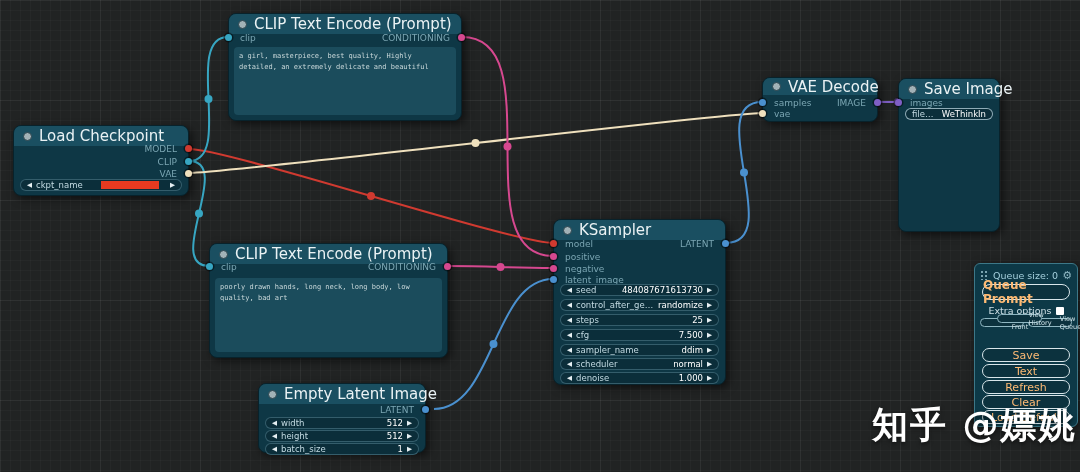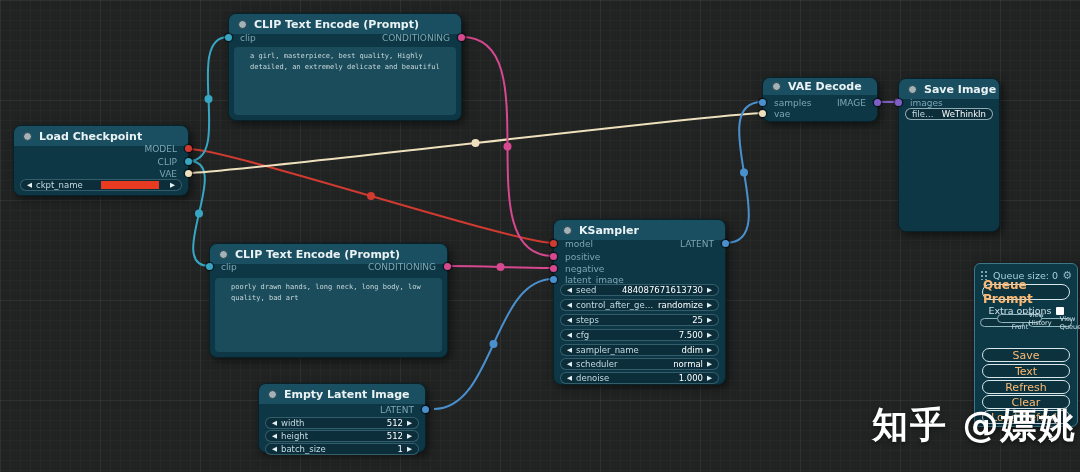--- a/index.html
+++ b/index.html
@@ -18,39 +18,39 @@
   .node{
     position:absolute;z-index:2;background:#0e3745;border:1px solid #08222b;
     border-radius:8px;box-shadow:3px 3px 9px rgba(0,0,0,.55);box-sizing:border-box;
   }
   .ntitle{
     position:absolute;left:0;top:0;right:0;height:20px;background:#1a4f61;
     border-radius:7px 7px 0 0;display:flex;align-items:center;gap:7px;padding:0 9px;
     box-sizing:border-box;
   }
   .ndot{width:7px;height:7px;border-radius:50%;background:#a2b2b7;border:1.5px solid #29424c;box-sizing:content-box;flex:0 0 auto;}
-  .ntext{font-size:11px;font-weight:bold;color:#eaf2f4;white-space:nowrap;}
+  .ntext{font-size:15px;font-weight:normal;color:#eaf2f4;white-space:nowrap;}
   .prow{position:absolute;height:12px;line-height:12px;font-size:9px;color:#7ba6b3;white-space:nowrap;}
   .prow.in{left:11px;} .prow.out{right:11px;text-align:right;}
   .pdot{position:absolute;width:7px;height:7px;border-radius:50%;box-shadow:0 0 0 1.5px rgba(0,0,0,.45);}
   .pdot.in{left:-4px;} .pdot.out{right:-4px;}
   .pill{
     position:absolute;left:6px;right:6px;height:12px;border-radius:7px;
     background:#0b2e3a;border:1px solid rgba(130,180,200,.35);
     display:flex;align-items:center;gap:4px;padding:0 6px;box-sizing:border-box;
     font-size:8.5px;color:#c3dae2;white-space:nowrap;
   }
   .pill .arrow{font-size:6.5px;color:#e6eff2;flex:0 0 auto;}
   .pill .wlabel{overflow:hidden;text-overflow:ellipsis;}
   .pill .wval{margin-left:auto;color:#ffffff;font-weight:normal;}
   .redact{position:absolute;left:50%;right:14%;top:1px;bottom:1px;background:#e83a20;}
   .ta{
     position:absolute;background:#1b4c5c;border-radius:4px;
     font-family:"DejaVu Sans Mono","Liberation Mono",monospace;
-    font-size:7px;line-height:1.55;color:#c9d8da;padding:4px 16px;box-sizing:border-box;
+    font-size:7px;line-height:1.55;color:#c9d8da;padding:4px 5px;box-sizing:border-box;
     overflow:hidden;white-space:pre-wrap;
   }
   
   #qpanel{
     position:absolute;z-index:3;left:974px;top:263px;width:104px;height:164px;
     background:#0d3947;border:1px solid #3d7888;border-radius:6px;box-sizing:border-box;
     box-shadow:2px 2px 8px rgba(0,0,0,.5);
   }
   .qhead{position:absolute;left:5px;right:5px;top:5px;height:12px;display:flex;align-items:center;}
   .qhandle{width:9px;height:10px;background-image:radial-gradient(circle,#7aa5b0 1px,transparent 1.2px);background-size:4px 4px;flex:0 0 auto;}

